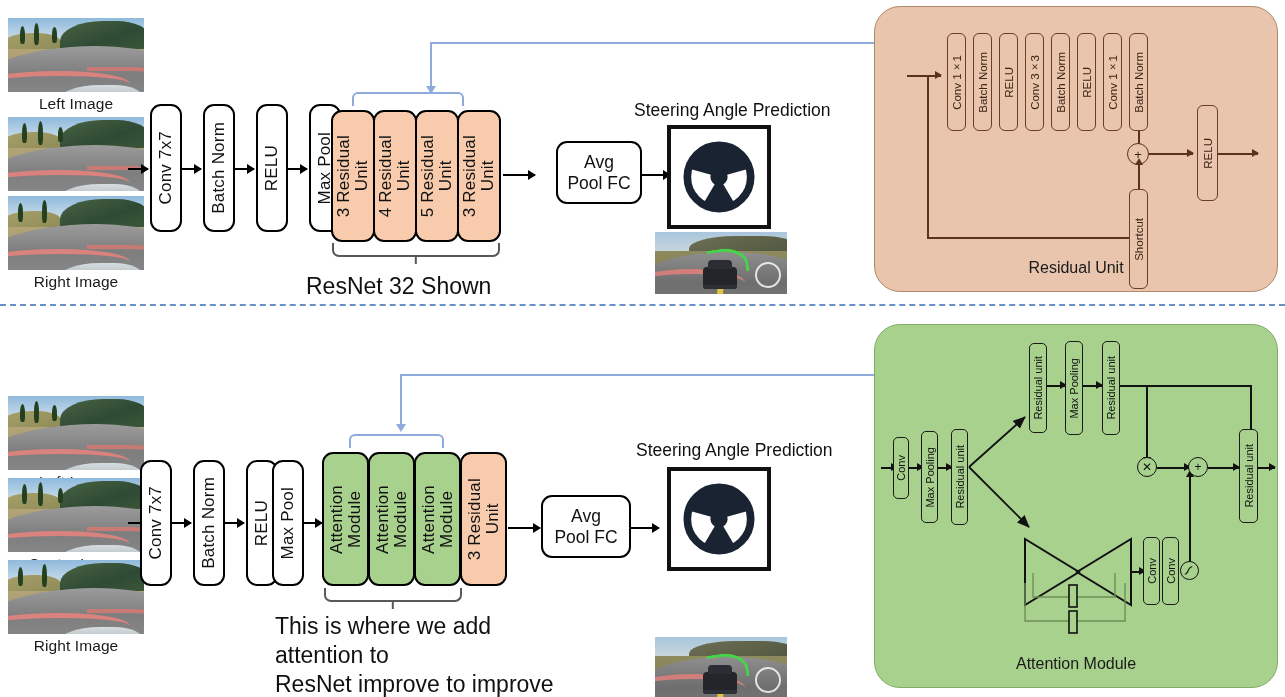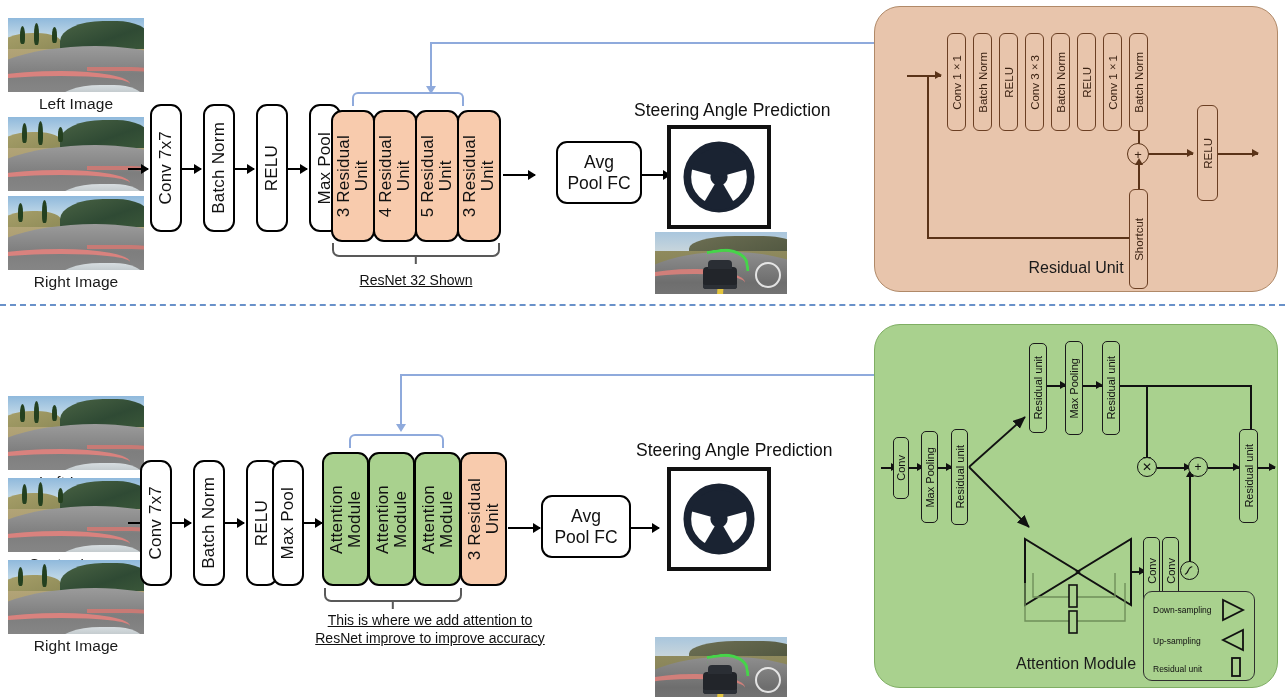--- a/index.html
+++ b/index.html
@@ -153,21 +153,21 @@
     border-bottom:2.4px solid #595959; border-radius:0 0 7px 7px;
   }
   .br-bottom::after{
     content:""; position:absolute; left:50%; bottom:-9px; width:2.4px; height:9px;
     background:#595959; transform:translateX(-50%);
   }
   .br-top-blue {
     border-left:2.2px solid #8FAADC; border-right:2.2px solid #8FAADC;
     border-top:2.2px solid #8FAADC; border-radius:6px 6px 0 0;
   }
-  .caption { text-align:center; font-size:14px; line-height:1.25; white-space:pre-line;text-decoration:underline; }
+  .caption { text-align:left; font-size:23px; line-height:1.25; white-space:pre-line; }
 
   
   .bl-h { height:2.2px; background:#8FAADC; }
   .bl-v { width:2.2px; background:#8FAADC; }
   .bl-arrow-down::after{
     content:""; position:absolute; left:-4px; bottom:-8px;
     border-top:8px solid #8FAADC;
     border-left:5.4px solid transparent; border-right:5.4px solid transparent;
   }
 
@@ -611,29 +611,15 @@
   <div class="aopcircle" style="left:262px;top:132px;width:20px;height:20px;">✕</div>
   <div class="al-h al-arr-r" style="left:282px;top:142px;width:33px;"></div>
   <div class="aopcircle" style="left:313px;top:132px;width:20px;height:20px;">+</div>
   <div class="al-h al-arr-r" style="left:333px;top:142px;width:31px;"></div>
 
   <div class="ablock" style="left:364px;top:104px;width:19px;height:94px;">
     <span>Residual unit</span>
     </div>
   <div class="al-h al-arr-r" style="left:383px;top:142px;width:17px;"></div>
 
-  <div class="legend-box" style="left:268px;top:266px;width:112px;height:90px;">
-    <div class="legend-row" style="left:9px;top:13px;">Down-sampling</div>
-    <svg class="abs" style="left:76px;top:6px;" width="26" height="24">
-      <polygon points="3,2 3,22 23,12" fill="none" stroke="#111" stroke-width="1.8"></polygon>
-    </svg>
-    <div class="legend-row" style="left:9px;top:44px;">Up-sampling</div>
-    <svg class="abs" style="left:76px;top:36px;" width="26" height="24">
-      <polygon points="23,2 23,22 3,12" fill="none" stroke="#111" stroke-width="1.8"></polygon>
-    </svg>
-    <div class="legend-row" style="left:9px;top:72px;">Residual unit</div>
-    <svg class="abs" style="left:82px;top:64px;" width="20" height="22">
-      <rect x="6" y="2" width="8" height="18" fill="none" stroke="#111" stroke-width="1.8"></rect>
-    </svg>
-  </div>
 
   <div class="panel-title" style="left:0;right:0;top:330px;text-align:center;">Attention Module</div>
 </div>
 
 </body></html>

